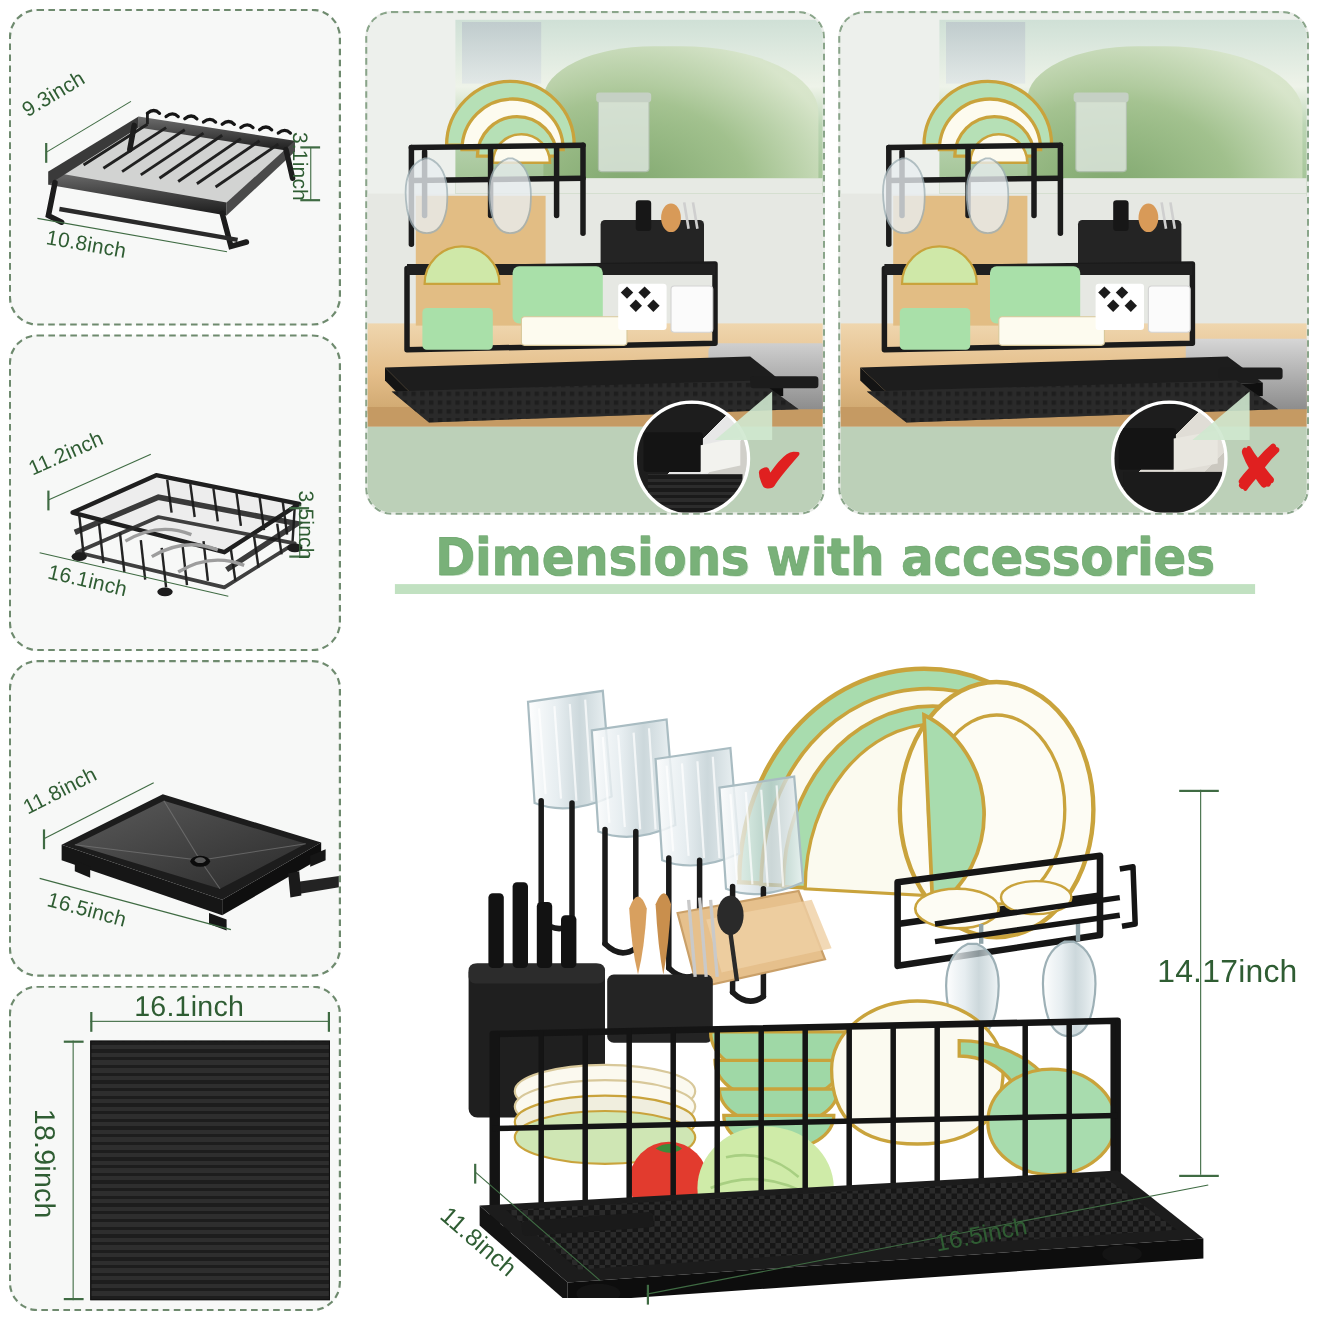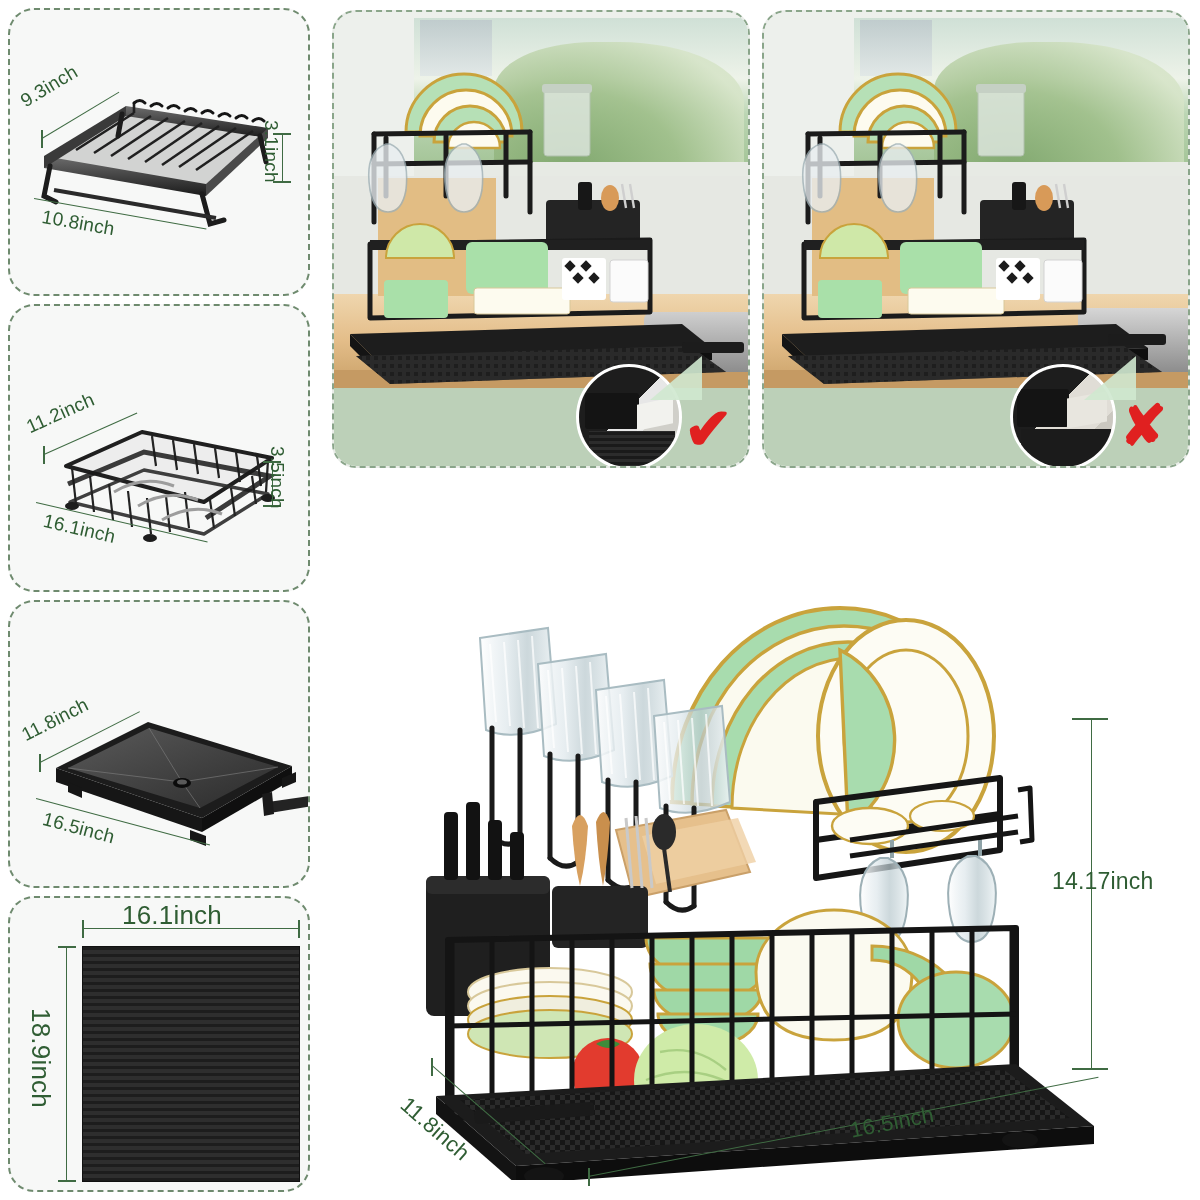--- a/index.html
+++ b/index.html
@@ -483,20 +483,24 @@
       <div style="position:absolute;left:4px;top:22px;width:52px;height:38px;background:#141414;border-radius:3px;"></div>
       <div style="position:absolute;left:8px;top:62px;width:90px;height:42px;background:#1b1b1b;"></div>
       <div style="position:absolute;left:54px;top:28px;width:40px;height:30px;background:#e8e6df;transform:skewY(-10deg);"></div>
     </div>
     <div style="position:absolute;left:320px;top:344px;width:0;height:0;
                 border-left:52px solid transparent;border-bottom:44px solid #cfe8cf;opacity:.9;"></div>
 
     <div class="mark" style="left:356px;top:386px;font-size:56px;">✘</div>
   </div>
 
+  <div id="title-wrap">
+    <div id="title-underline"></div>
+    <div id="main-title">Dimensions with accessories</div>
+  </div>
 
   <div style="position:absolute;left:420px;top:540px;width:680px;height:640px;background:#fff;">
 
     <svg width="680" height="640" viewBox="0 0 680 640">
       <defs>
         <linearGradient id="glassg" x1="0" y1="0" x2="1" y2="0">
           <stop offset="0" stop-color="#ffffff" stop-opacity=".92"></stop>
           <stop offset=".35" stop-color="#dfe8ec" stop-opacity=".75"></stop>
           <stop offset=".62" stop-color="#b9c9ce" stop-opacity=".72"></stop>
           <stop offset="1" stop-color="#eef4f6" stop-opacity=".9"></stop>
@@ -689,21 +693,21 @@
         <ellipse cx="600" cy="600" rx="18" ry="8" fill="#141414"></ellipse>
 
         <rect x="54" y="570" width="120" height="14" rx="4" fill="#1a1a1a" transform="rotate(-4 54 570)"></rect>
       </g>
     </svg>
   </div>
 
   <div class="leadv" style="left:1091px; top:718px; height:350px;"></div>
   <div class="tickh" style="left:1072px; top:718px; width:36px;"></div>
   <div class="tickh" style="left:1072px; top:1068px; width:36px;"></div>
-  <div class="dim big" style="left:1052px; top:868px; font-size:23px;">14.17inch</div>
+  <div class="dim big" style="left:1052px; top:868px; font-size:29px;">14.17inch</div>
 
   <div class="lead" style="left:432px; top:1065px; width:150px; transform:rotate(41deg);"></div>
   <div class="tickv" style="left:431px; top:1058px;"></div>
   <div class="dim big" style="left:412px; top:1092px; transform:rotate(41deg); transform-origin:left top; font-size:22px;">11.8inch</div>
 
   <div class="lead" style="left:588px; top:1176px; width:520px; transform:rotate(-11deg); transform-origin:0 50%;"></div>
   <div class="tickv" style="left:588px; top:1168px;"></div>
   <div class="dim big" style="left:848px; top:1118px; transform:rotate(-11deg); transform-origin:left top; font-size:22px;">16.5inch</div>
 
 </div>

